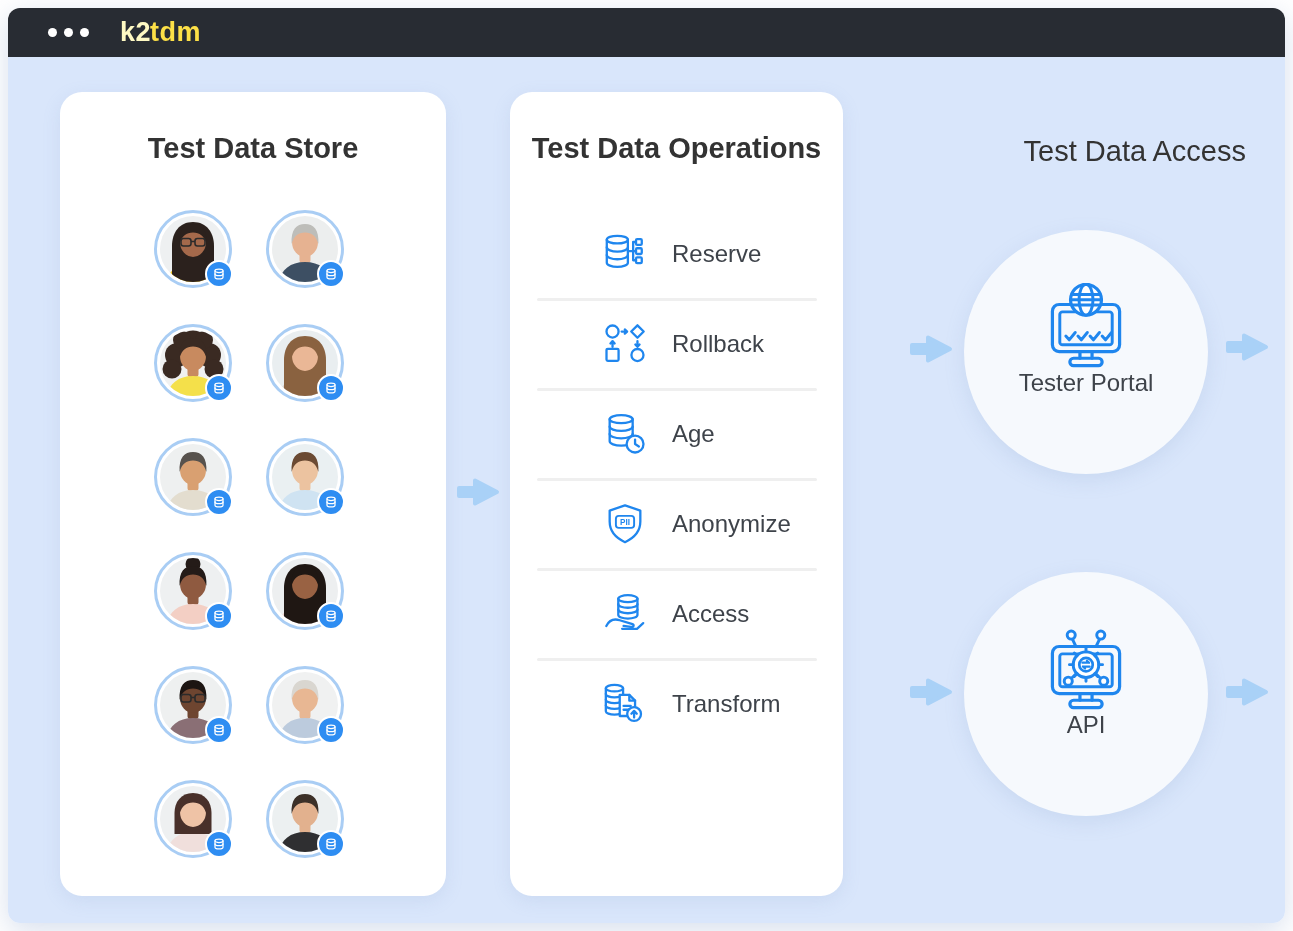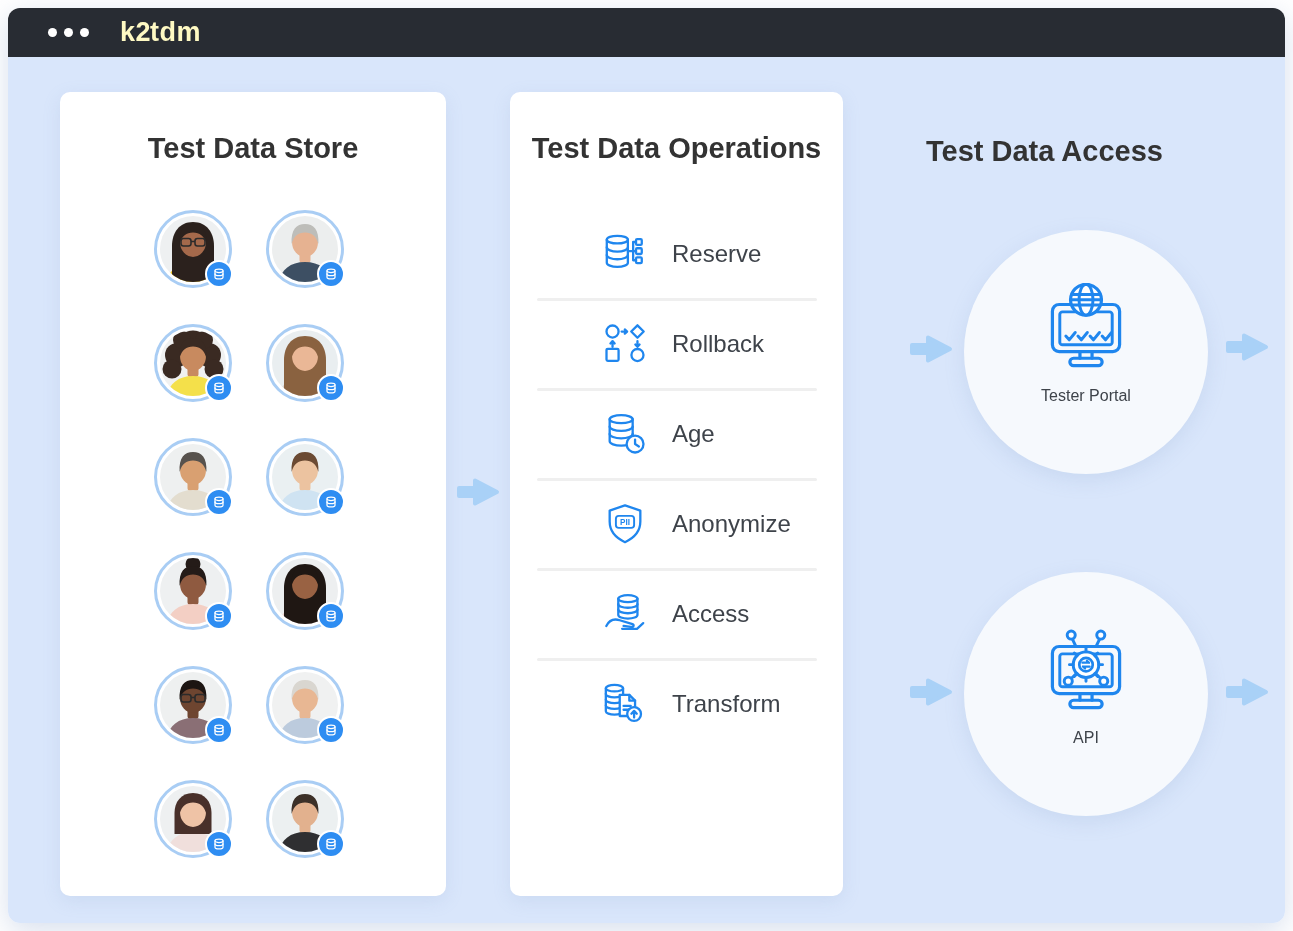--- a/index.html
+++ b/index.html
@@ -7,26 +7,26 @@
   .stage { position:relative; width:1293px; height:931px; background:#fff; overflow:hidden; }
 
   .window { position:absolute; left:8px; top:8px; width:1277px; height:915px;
             border-radius:12px; overflow:hidden;
             box-shadow:0 8px 30px rgba(110,140,190,.28); }
   .titlebar { height:49px; background:#282c33; display:flex; align-items:center; }
   .dots { display:flex; gap:7px; margin-left:40px; }
   .dot { width:9px; height:9px; border-radius:50%; background:#fff; }
   .brand { margin-left:31px; font-size:27px; font-weight:700; letter-spacing:.5px; line-height:1; }
   .brand .b1 { color:#fef9c3; }
-  .brand .b2 { color:#fef9c3; margin-left:-1px;text-align:right; }
+  .brand .b2 { color:#fde047; margin-left:-1px;text-align:right; }
 
   .body { position:relative; width:100%; height:866px; background:#d9e6fb; }
 
   .card { position:absolute; top:35px; width:386px; height:804px; background:#fff;
-          border-radius:10px; box-shadow:0 5px 18px rgba(130,155,200,.16); }
+          border-radius:22px; box-shadow:0 5px 18px rgba(130,155,200,.16); }
   .card.store { left:52px; }
   .card.ops { left:502px; width:333px; }
   .card-title { position:absolute; left:0; right:0; top:40px; text-align:center;
                 font-size:29px; font-weight:700; color:#333; }
 
   
   .avatar-grid { position:absolute; left:94px; top:118px; width:190px;
                  display:grid; grid-template-columns:78px 78px; gap:36px 34px; }
   .avatar { position:relative; width:78px; height:78px; border-radius:50%;
             border:3px solid #a9cdf4; background:#fff; }
@@ -37,28 +37,28 @@
 
   
   .ops-list { position:absolute; left:0; right:0; top:117px; }
   .op-row { position:relative; height:90px; display:flex; align-items:center; padding-left:92px; }
   .op-row.with-div::before { content:""; position:absolute; top:-1px; left:27px; right:26px;
                              height:3px; border-radius:2px; background:#efefef; }
   .op-ic { width:46px; height:46px; flex:0 0 46px; }
   .op-label { margin-left:24px; font-size:24px; color:#3e434a; }
 
   
-  .access-title { position:absolute; left:918px; top:78px; width:320px; text-align:left;
-                  font-size:29px; font-weight:700; color:#333; }
+  .access-title { position:absolute; left:918px; top:78px; width:320px; text-align:right;
+                  font-size:29px; font-weight:400; color:#333; }
   .node { position:absolute; left:956px; width:244px; height:244px; border-radius:50%;
           background:#f6f9fd; box-shadow:0 6px 20px rgba(130,155,200,.18);
           display:flex; flex-direction:column; align-items:center; }
   .node.n1 { top:173px; } .node.n2 { top:515px; }
   .node-ic { margin-top:53px; width:86px; height:86px; }
-  .node-label { margin-top:18px; font-size:16px; color:#3e434a; }
+  .node-label { font-size:24px; color:#3e434a; }
 
   .arrow { position:absolute; width:46px; height:36px; }
   .a1 { left:447px; top:417px; } .a2 { left:900px; top:274px; } .a3 { left:1216px; top:272px; }
   .a4 { left:900px; top:617px; } .a5 { left:1216px; top:617px; }
 
   .defs { position:absolute; width:0; height:0; overflow:hidden; }
   .sym { stroke:#1f86ee; stroke-width:2.4; fill:none; stroke-linecap:round; stroke-linejoin:round; }
 </style>
 </head>
 <body>

